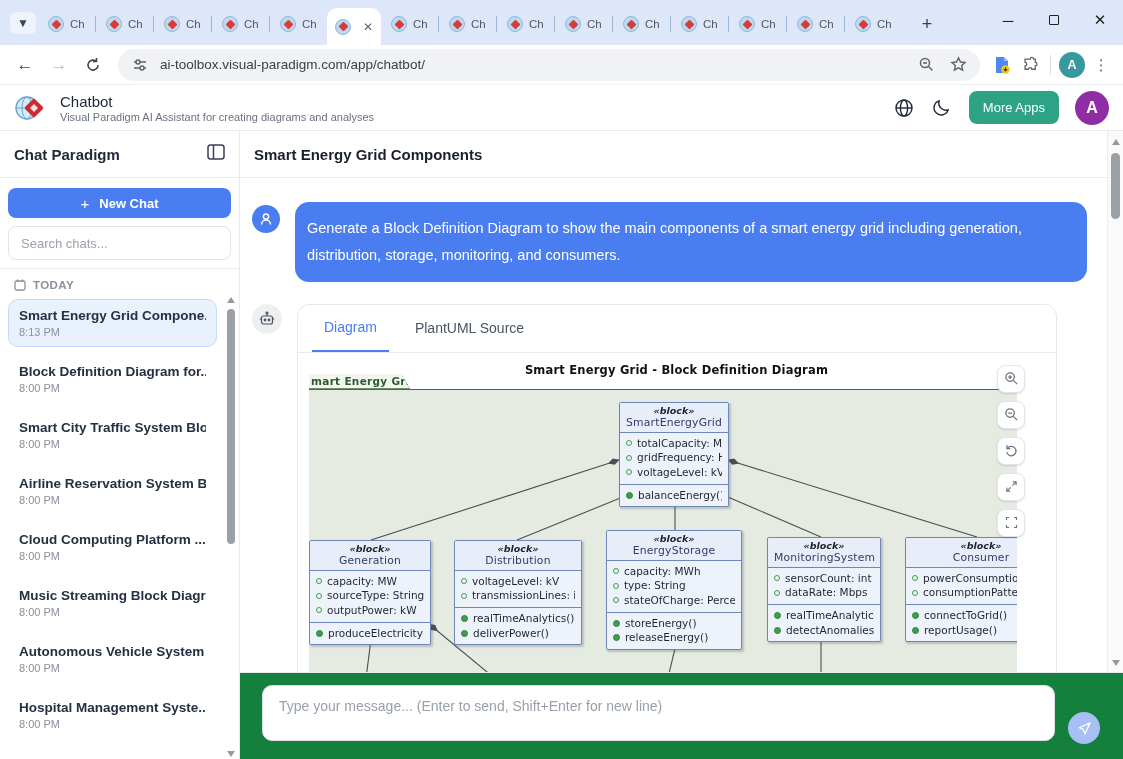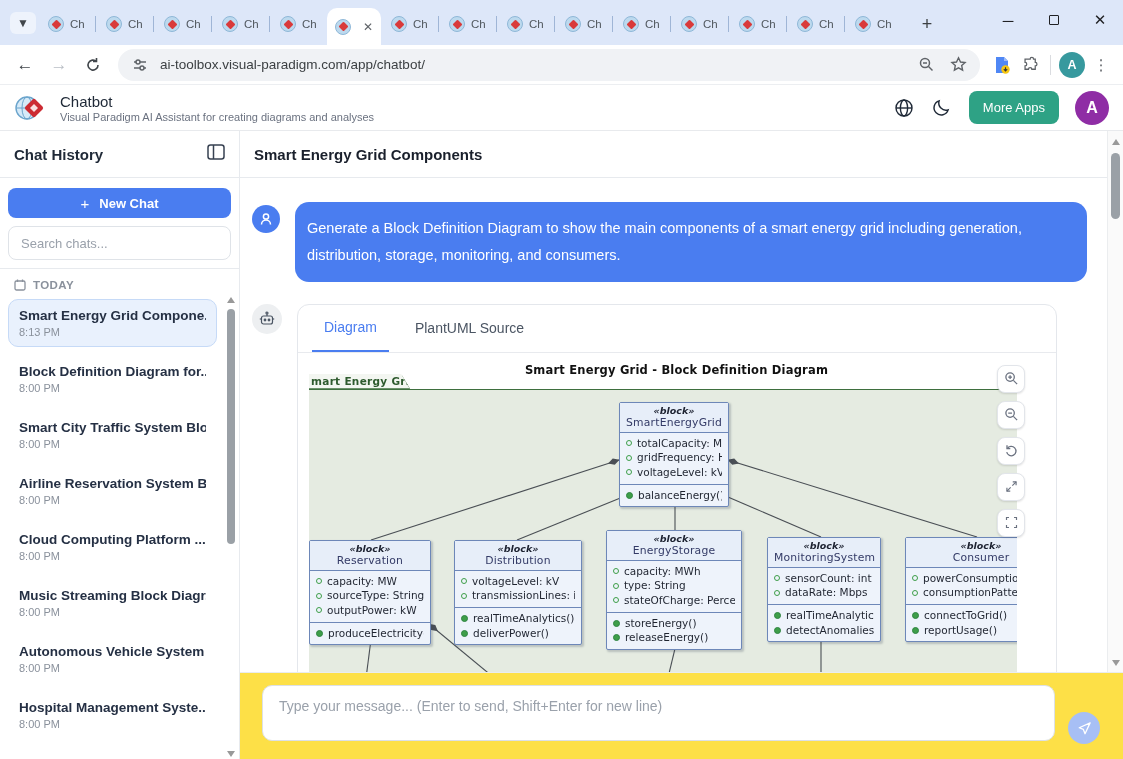--- a/index.html
+++ b/index.html
@@ -105,21 +105,21 @@
   .b-mon { left:458px; top:147px; width:114px; }
   .b-con { left:596px; top:147px; width:152px; }
 
   
   .chat-scrollbar { position:absolute; right:0; top:0; bottom:87px; width:16px; background:#fafafa; border-left:1px solid #ebedef; }
   .cs-thumb { position:absolute; top:22px; left:3px; width:9px; height:66px; background:#9aa0a6; border-radius:5px; }
   .cs-up { position:absolute; top:8px; left:4px; }
   .cs-down { position:absolute; bottom:6px; left:4px; }
 
   
-  .composer { height:87px; border-top:1px solid #e9ecef; background:#fde047; position:relative; padding:12px 68px 0 22px; }
+  .composer { height:87px; border-top:1px solid #e9ecef; background:#15803d; position:relative; padding:12px 68px 0 22px; }
   .composer-box { width:100%; height:56px; border:1px solid #dce0e6; border-radius:10px; padding:12px 16px; font-size:14px; font-family:"Liberation Sans",sans-serif; color:#374151; resize:none; outline:none; }
   .composer-box::placeholder { color:#9aa1ab; }
   .send-btn { position:absolute; right:23px; top:39px; width:32px; height:32px; border-radius:50%; background:#a7bff5; border:none; display:flex; align-items:center; justify-content:center; }
 </style>
 </head>
 <body>
 
 <div class="tabstrip">
   <div class="tab-chevron">▼</div>
   <div class="tabs">
@@ -290,21 +290,21 @@
     </span>
     <button class="more-apps">More Apps</button>
     <div class="avatar-lg">A</div>
   </div>
 </div>
 
 <div class="app-body">
 
   <div class="sidebar">
     <div class="sb-head">
-      <span class="sb-title">Chat History</span>
+      <span class="sb-title">Chat Paradigm</span>
       <span>
         <svg width="18" height="16" viewBox="0 0 18 16">
             <rect x="1" y="1" width="16" height="14" rx="2.5" fill="none" stroke="#374151" stroke-width="1.5"></rect>
             <line x1="6.5" y1="1" x2="6.5" y2="15" stroke="#374151" stroke-width="1.5"></line>
           </svg>
       </span>
     </div>
     <button class="new-chat">
         <span class="plus">+</span>
         <span>New Chat</span>
@@ -445,21 +445,21 @@
                   <div class="m-row">
                       <span class="dot-op"></span>
                       <span>balanceEnergy()</span>
                     </div>
                 </div>
               </div>
 
               <div class="blk b-gen">
                 <div class="blk-head">
                     <div class="blk-stereo">«block»</div>
-                    <div class="blk-name">Reservation</div>
+                    <div class="blk-name">Generation</div>
                   </div>
                 <div class="blk-sec">
                   <div class="m-row">
                       <span class="dot-attr"></span>
                       <span>capacity: MW</span>
                     </div>
                   <div class="m-row">
                       <span class="dot-attr"></span>
                       <span>sourceType: String</span>
                     </div>

